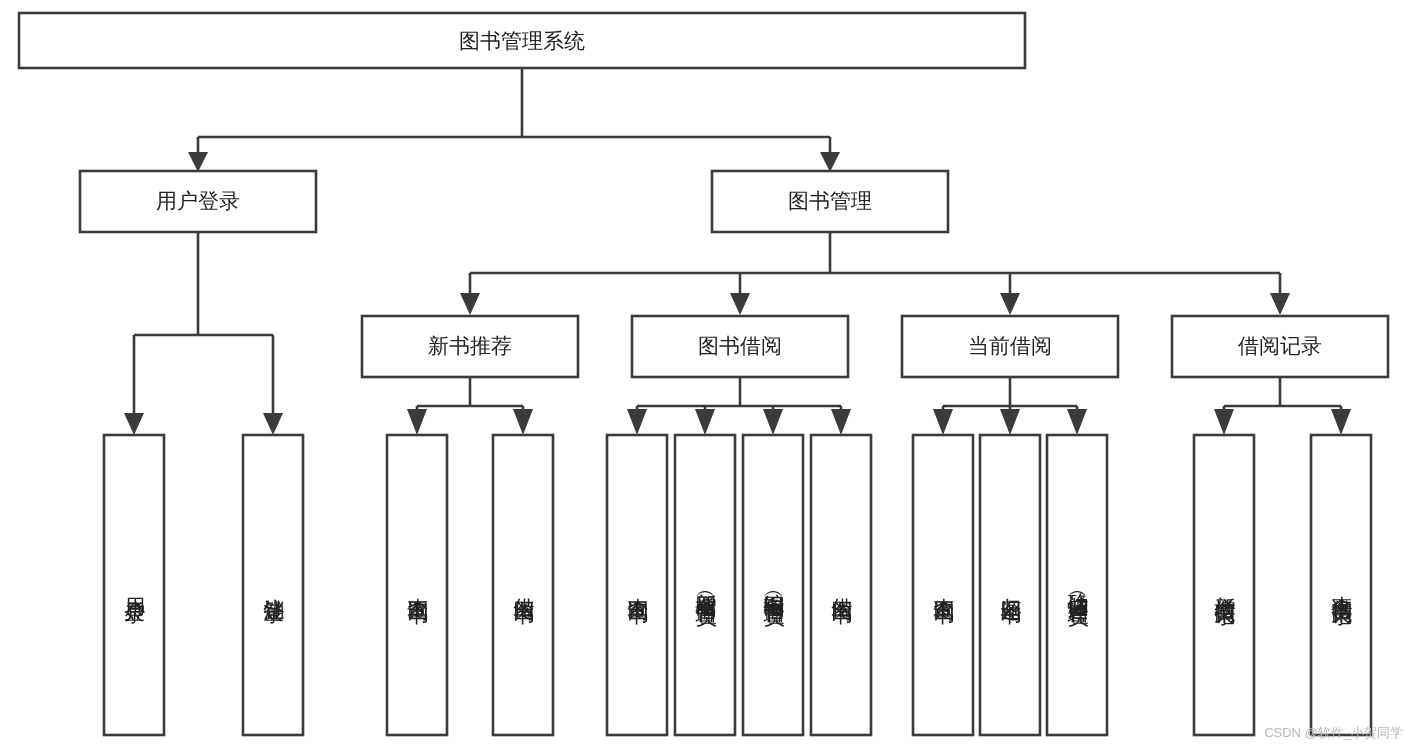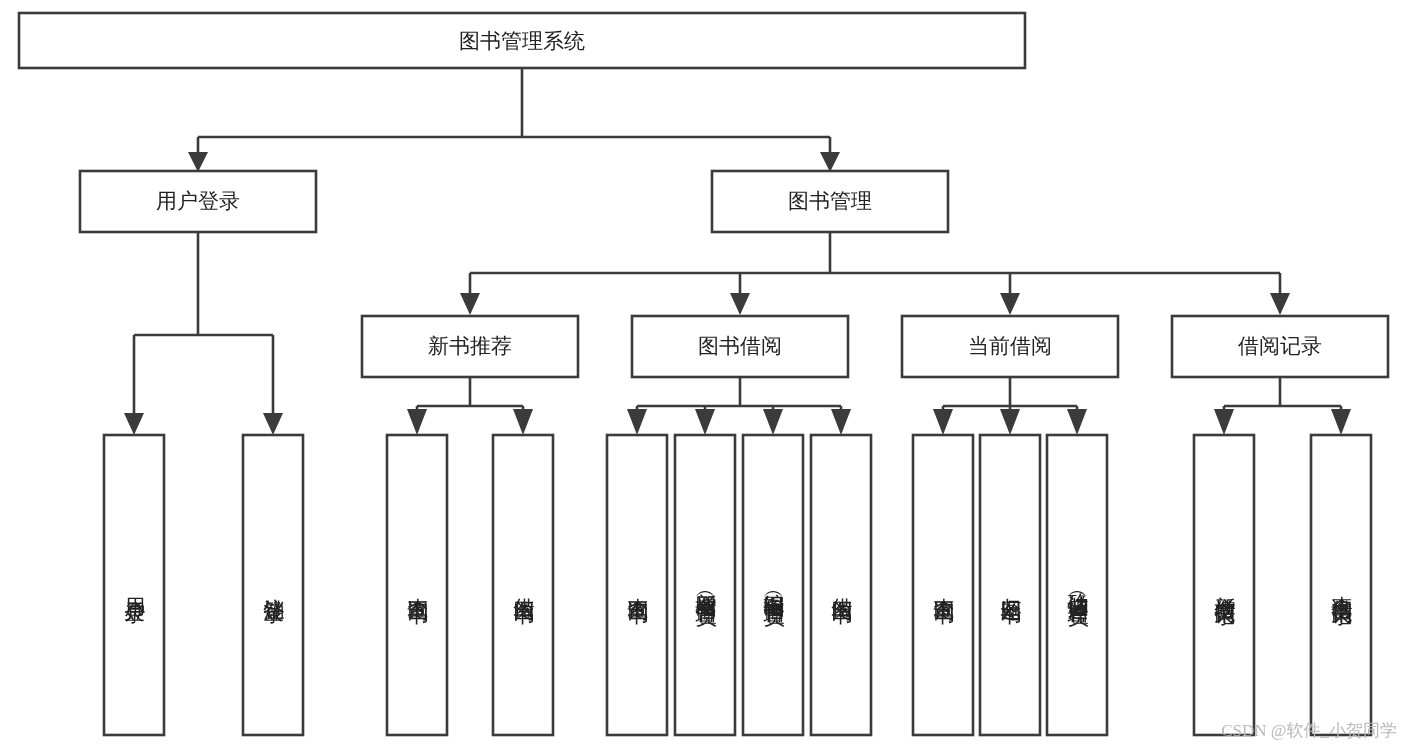--- a/index.html
+++ b/index.html
@@ -59,24 +59,24 @@
     font-family: "DejaVu Sans", "Liberation Sans", sans-serif;
     font-size: 21px;
     fill: #222222;
     text-anchor: middle;
     dominant-baseline: middle;
     writing-mode: vertical-rl;
     letter-spacing: 2px;
   }
   .watermark {
     position: absolute;
-    right: 8px;
+    right: 2px;
     bottom: 5px;
-    font-family: Liberation Serif, serif;
-    font-size: 17px;
+    font-family: Liberation Sans, sans-serif;
+    font-size: 13px;
     color: #b9b9b9;
     white-space: nowrap;
     pointer-events: none;
   }
 </style>
 </head>
 <body>
 
 <div id="diagram-root">
 

